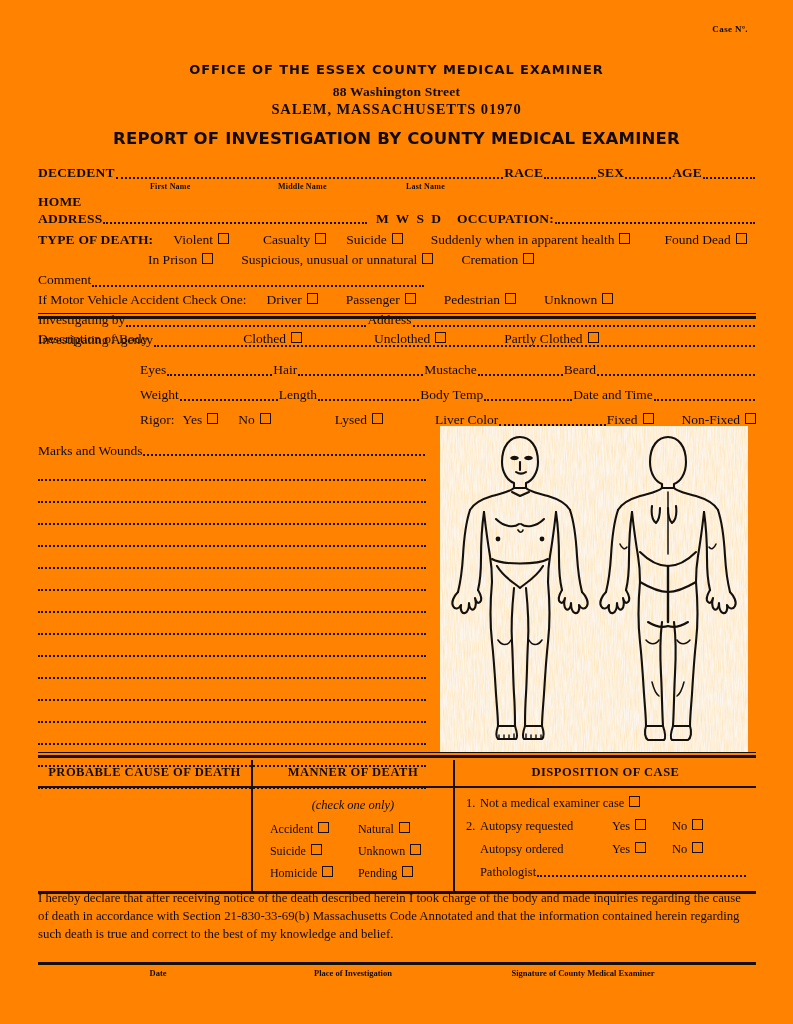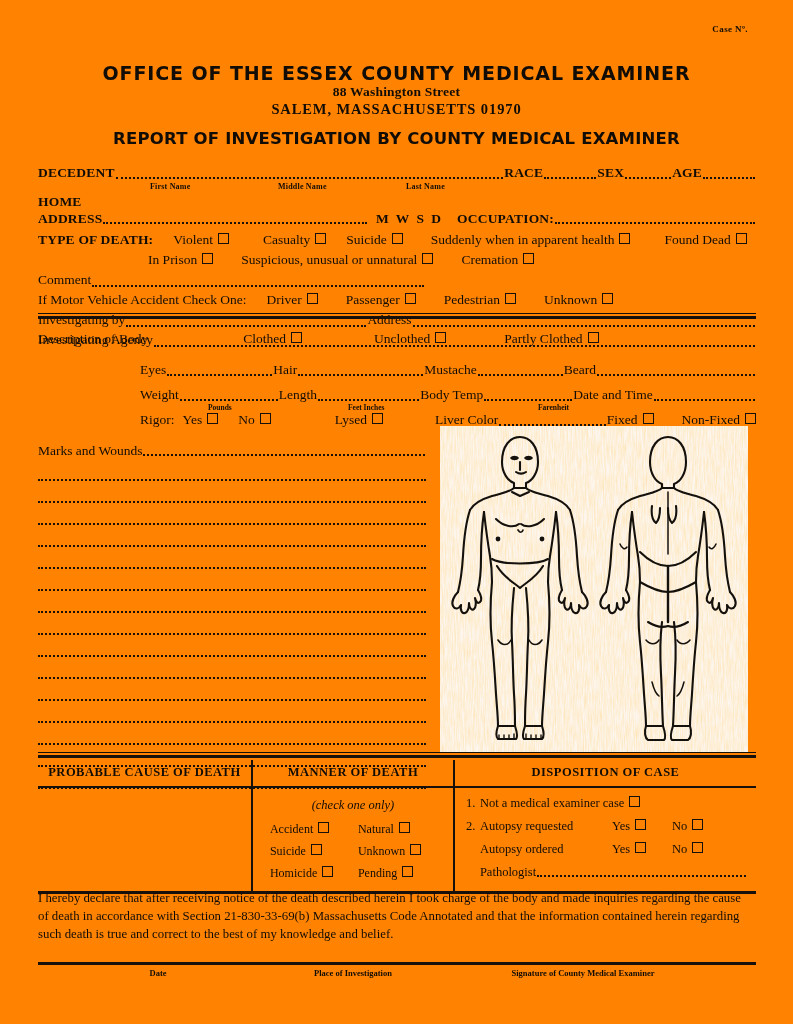--- a/index.html
+++ b/index.html
@@ -59,21 +59,21 @@
     right: 45px; top: 24px;
     font-size: 9px;
     letter-spacing: .4px;
     font-weight: bold;
   }
   #office-title {
     top: 62px; left: 0; width: 793px;
     text-align: center;
     font-family: "DejaVu Sans", sans-serif;
     font-weight: bold;
-    font-size: 19px;
+    font-size: 13px;
     letter-spacing: 0.9px;
   }
   #street-line {
     top: 84px; left: 0; width: 793px;
     text-align: center;
     font-weight: bold;
     font-size: 13.5px;
     letter-spacing: .2px;
   }
   #city-line {
@@ -322,25 +322,20 @@
   <div class="abs" style="left:140px;top:385px;width:616px;font-size:13.5px">
     <div class="fieldrow">
       <span>Weight</span>
       <span class="dots" style="max-width:98px"></span>
       <span>Length</span>
       <span class="dots" style="max-width:110px"></span>
       <span>Body Temp</span>
       <span class="dots" style="max-width:88px"></span>
       <span>Date and Time</span>
       <span class="dots"></span>
-    </div>
-    <div class="sub-tiny">
-      <span style="left:68px">Pounds</span>
-      <span style="left:208px">Feet Inches</span>
-      <span style="left:398px">Farenheit</span>
     </div>
   </div>
 
   <div class="abs" style="left:140px;top:410px;width:616px;font-size:13.5px">
     <div class="fieldrow">
       <span>Rigor:</span>
       <span class="gap8"></span>
       <span><span>Yes</span><span class="cb"></span></span>
       <span class="gap20"></span>
       <span><span>No</span><span class="cb"></span></span>

